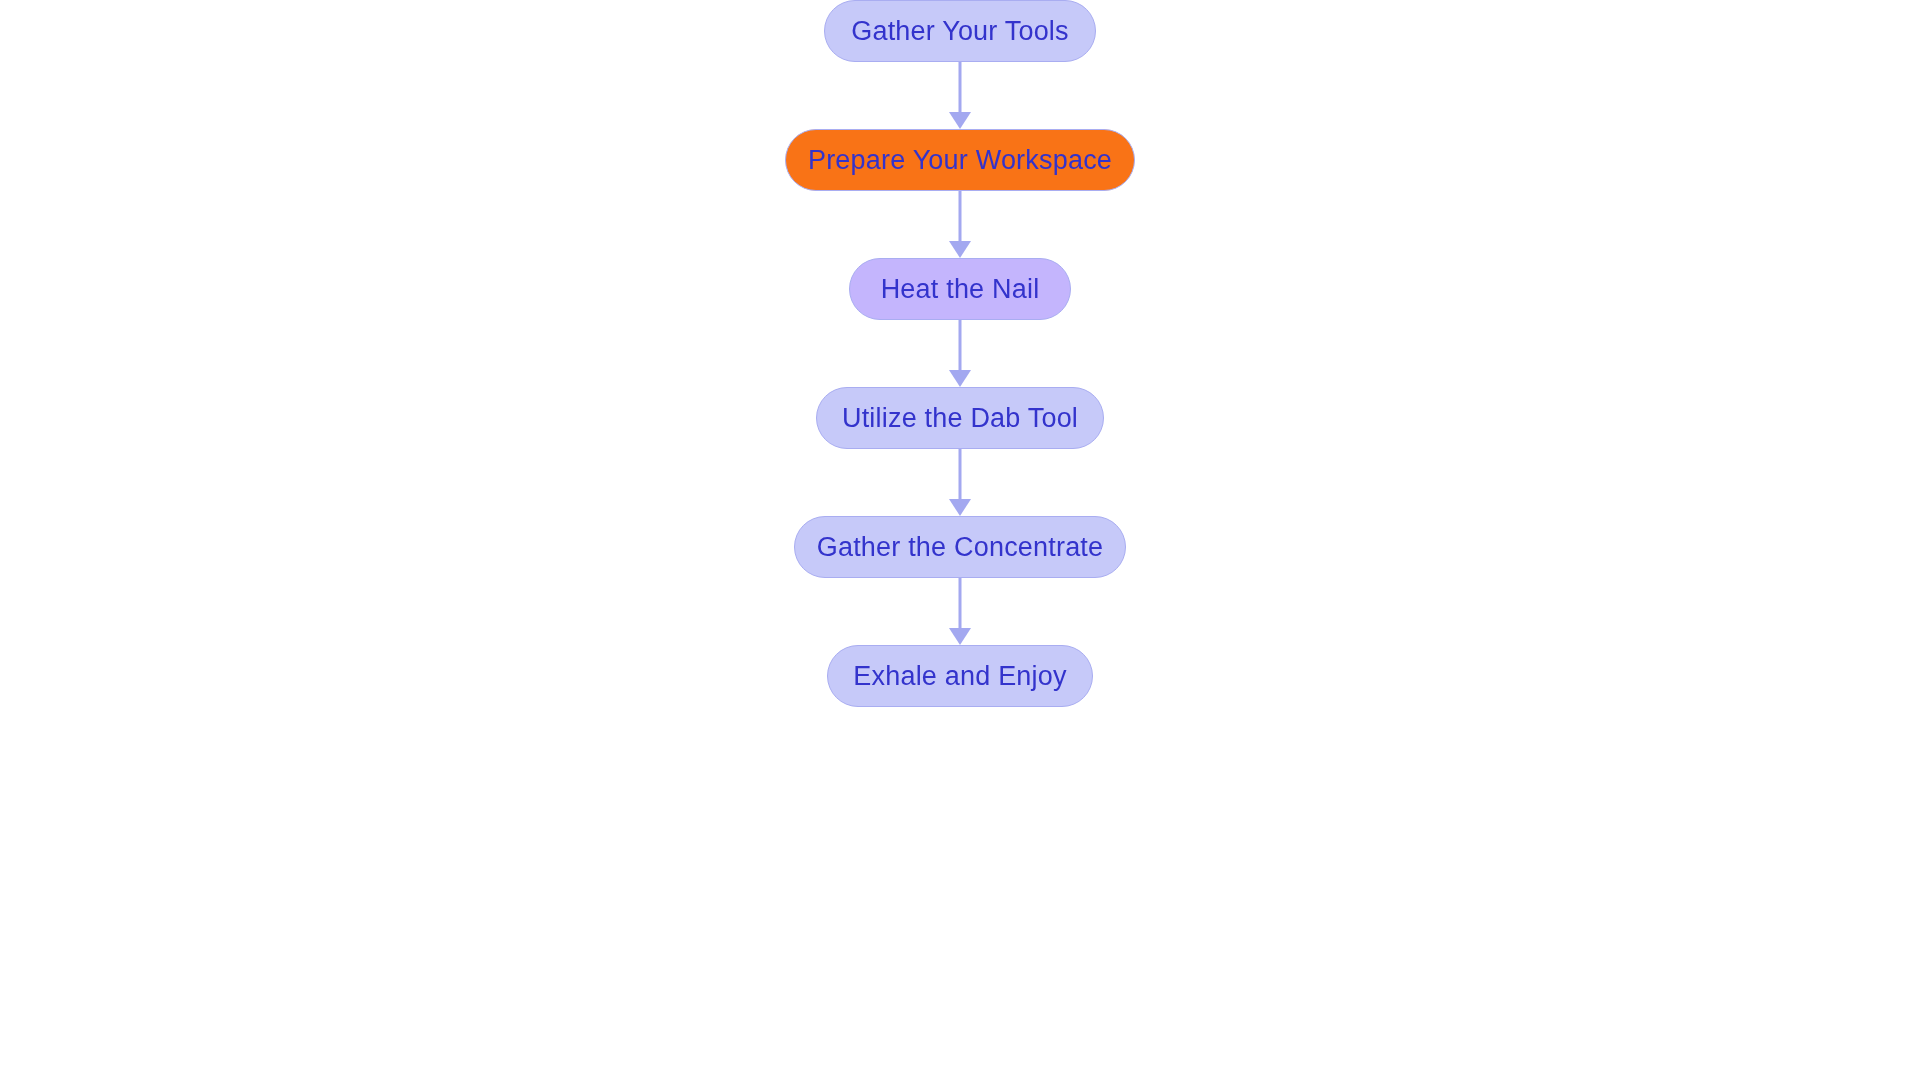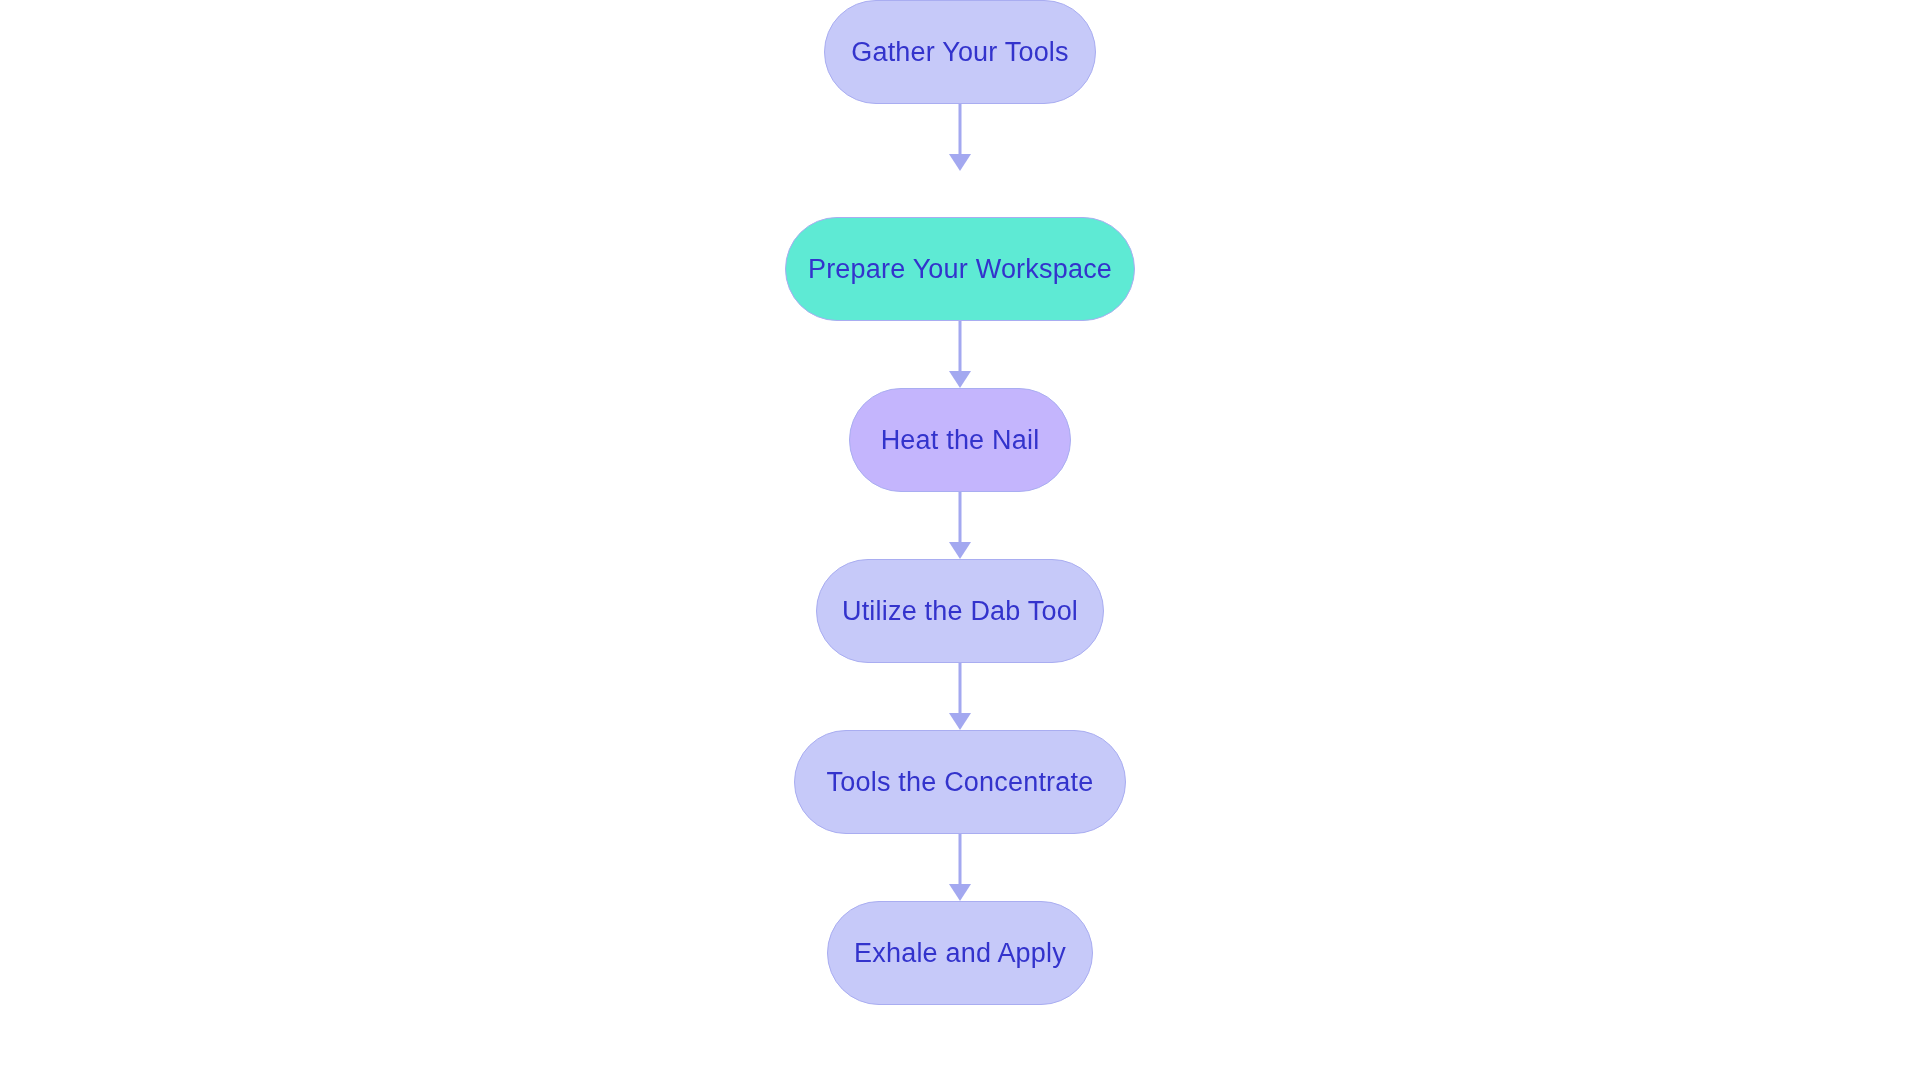--- a/index.html
+++ b/index.html
@@ -30,21 +30,21 @@
     width: 1920px;
     height: 1083px;
     display: flex;
     flex-direction: column;
     align-items: center;
     justify-content: flex-start;
   }
 
   .flow-node {
     box-sizing: border-box;
-    height: 104px;
+    height: 62px;
     background: #c6c9f9;
     border: 1.6px solid #a9adf1;
     border-radius: 999px;
     display: flex;
     align-items: center;
     justify-content: center;
     color: #3333cc;
     font-size: 27px;
     font-weight: 400;
     letter-spacing: 0.2px;
@@ -104,21 +104,21 @@
 
     <div class="flow-node n0" style="width: 272px; background: rgb(198, 201, 249); border-color: rgb(169, 173, 241); color: rgb(51, 51, 204);">
       <span class="flow-node-label">Gather Your Tools</span>
     </div>
 
     <div class="flow-connector">
       <span class="stem" style="background: rgb(163, 168, 240);"></span>
       <span class="head" style="border-top-color: rgb(163, 168, 240);"></span>
     </div>
 
-    <div class="flow-node n1" style="width: 350px; background: #5eead4; border-color: rgb(169, 173, 241); color: rgb(51, 51, 204); margin-top: 46px;">
+    <div class="flow-node n1" style="width: 350px; background: #f97316; border-color: rgb(169, 173, 241); color: rgb(51, 51, 204);">
       <span class="flow-node-label">Prepare Your Workspace</span>
     </div>
 
     <div class="flow-connector">
       <span class="stem" style="background: rgb(163, 168, 240);"></span>
       <span class="head" style="border-top-color: rgb(163, 168, 240);"></span>
     </div>
 
     <div class="flow-node n2" style="width: 222px; background: #c4b5fd; border-color: rgb(169, 173, 241); color: rgb(51, 51, 204);">
       <span class="flow-node-label">Heat the Nail</span>
@@ -132,26 +132,26 @@
     <div class="flow-node n3" style="width: 288px; background: rgb(198, 201, 249); border-color: rgb(169, 173, 241); color: rgb(51, 51, 204); text-align: center;">
       <span class="flow-node-label">Utilize the Dab Tool</span>
     </div>
 
     <div class="flow-connector">
       <span class="stem" style="background: rgb(163, 168, 240);"></span>
       <span class="head" style="border-top-color: rgb(163, 168, 240);"></span>
     </div>
 
     <div class="flow-node n4" style="width: 332px; background: rgb(198, 201, 249); border-color: rgb(169, 173, 241); color: rgb(51, 51, 204);">
-      <span class="flow-node-label">Tools the Concentrate</span>
+      <span class="flow-node-label">Gather the Concentrate</span>
     </div>
 
     <div class="flow-connector">
       <span class="stem" style="background: rgb(163, 168, 240);"></span>
       <span class="head" style="border-top-color: rgb(163, 168, 240);"></span>
     </div>
 
     <div class="flow-node n5" style="width: 266px; background: rgb(198, 201, 249); border-color: rgb(169, 173, 241); color: rgb(51, 51, 204);">
-      <span class="flow-node-label">Exhale and Apply</span>
+      <span class="flow-node-label">Exhale and Enjoy</span>
     </div>
 
   </div>
 </div>
 
 </body></html>

